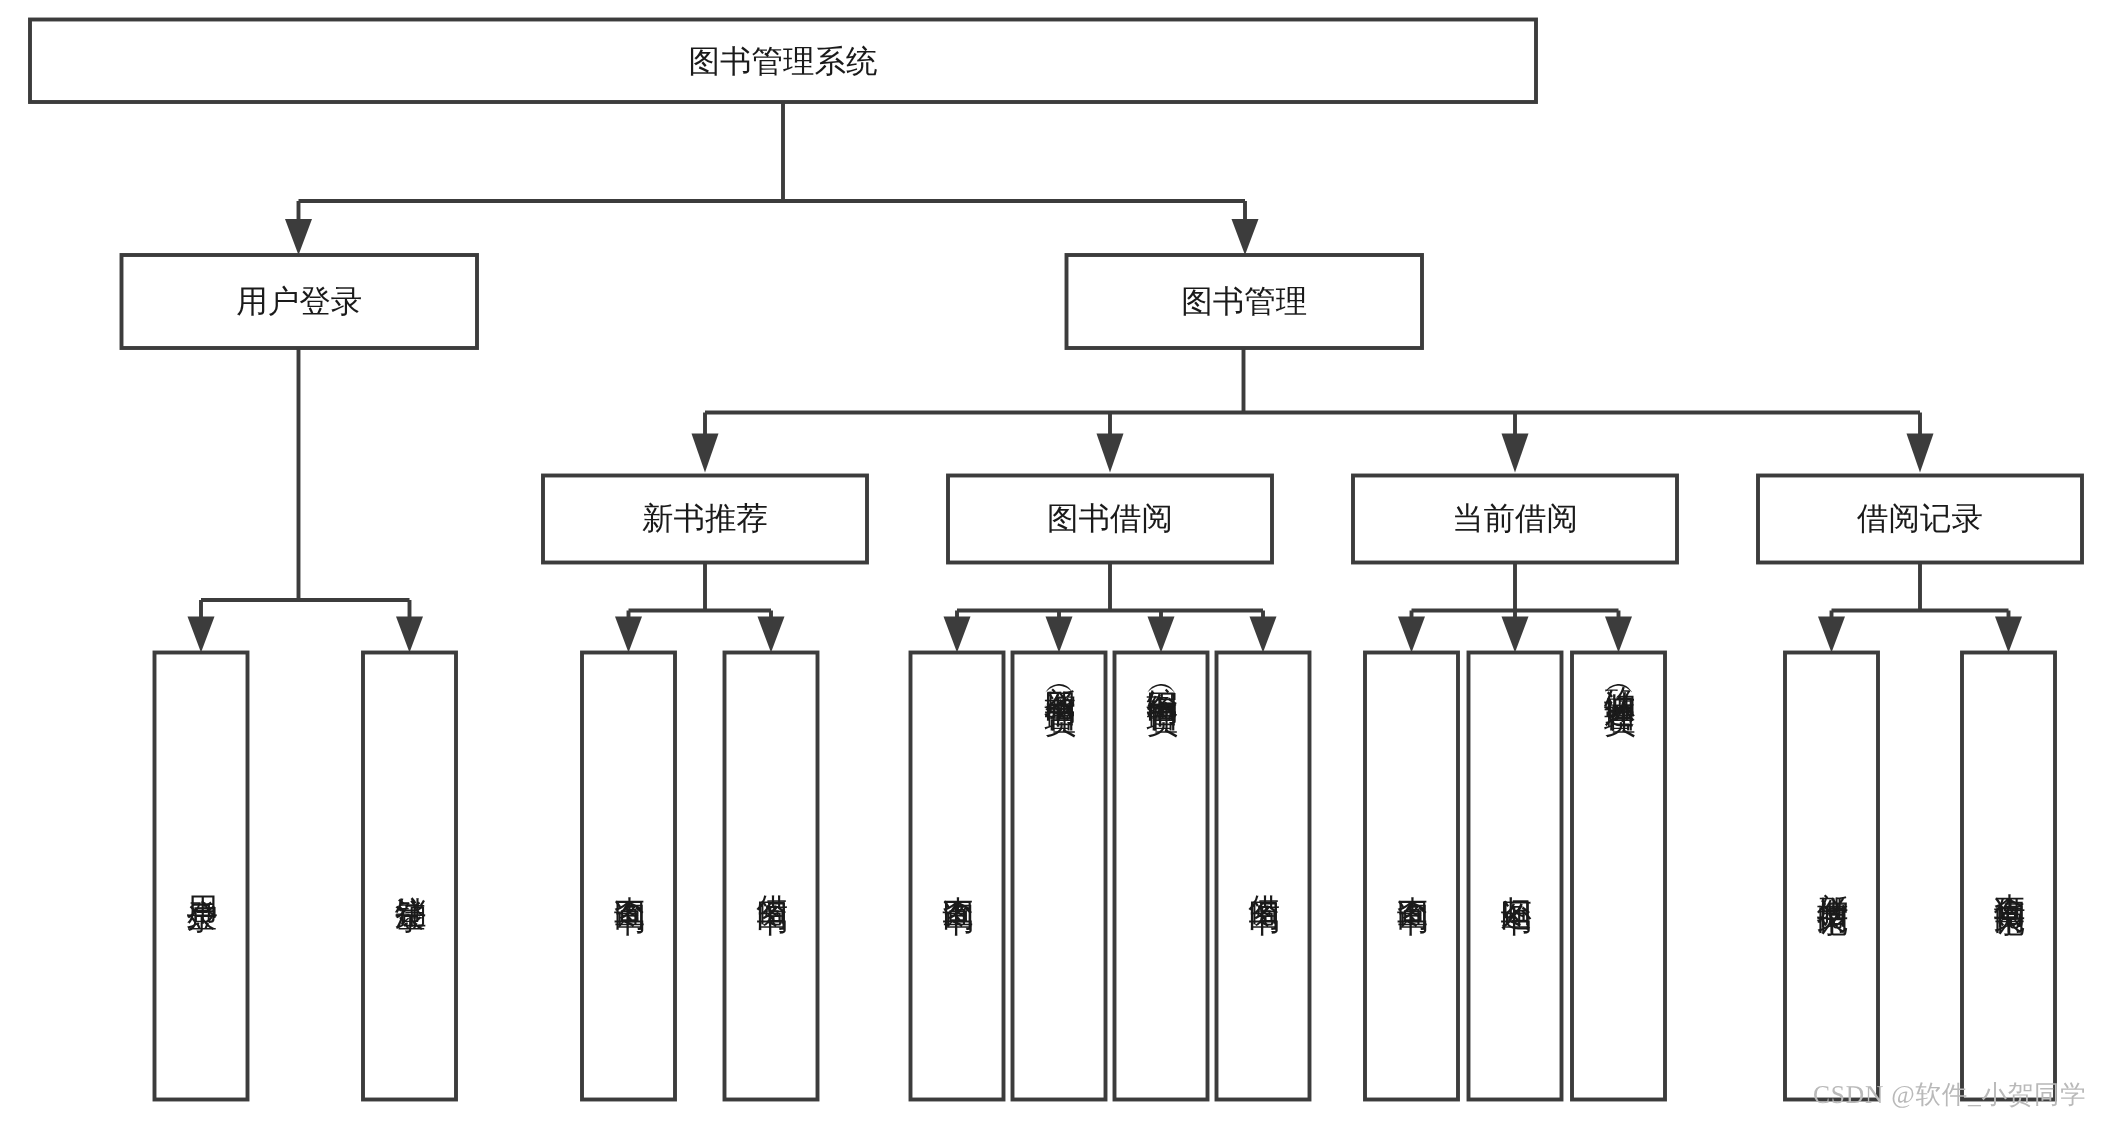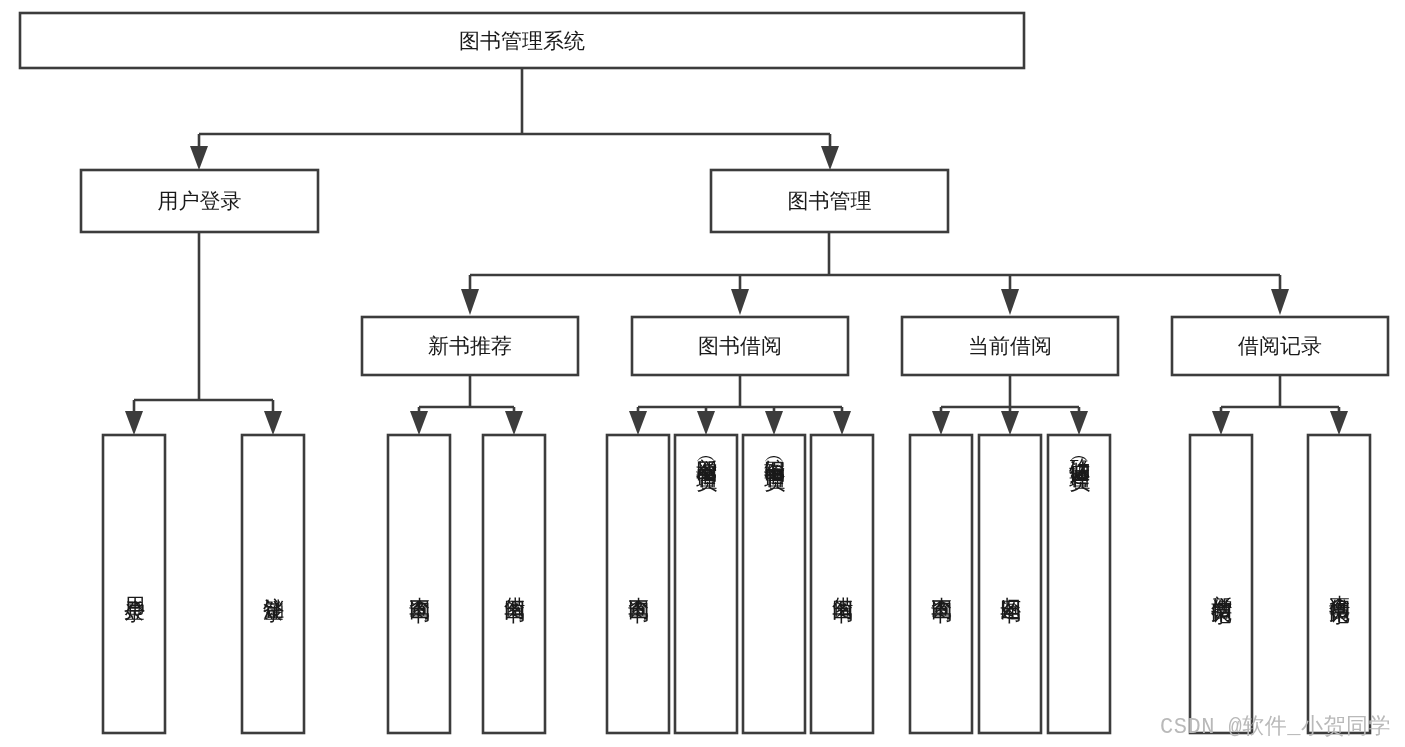--- a/index.html
+++ b/index.html
@@ -61,22 +61,22 @@
     line-height: 1.22;
     color: #1a1a1a;
     letter-spacing: 2px;
     white-space: nowrap;
     text-align: center;
   }
   #watermark {
     position: absolute;
     right: 14px;
     bottom: 6px;
-    font-family: Liberation Mono, monospace;
-    font-size: 22px;
+    font-family: Liberation Serif, serif;
+    font-size: 17px;
     color: #b9b9b9;
     letter-spacing: 0.5px;
     white-space: nowrap;
     margin-left: 20px;
   }
 </style>
 </head>
 <body>
 
 <div id="diagram-root">

